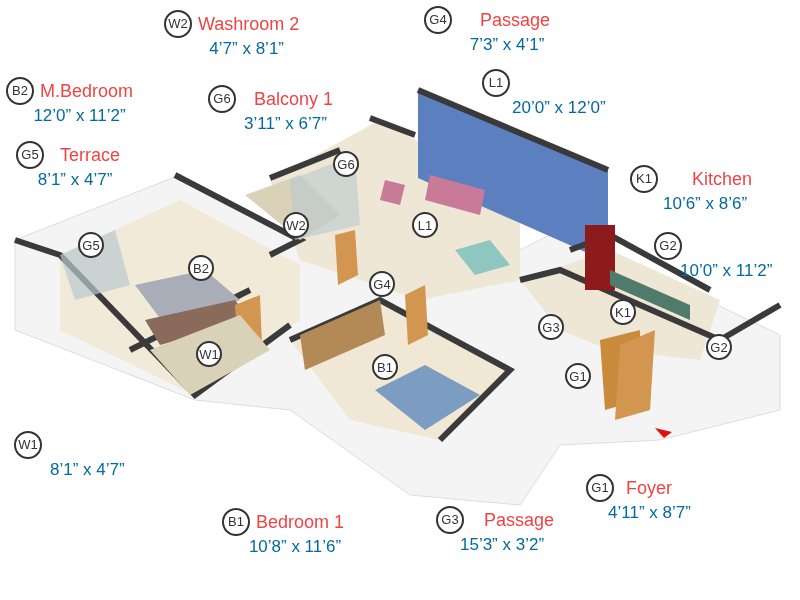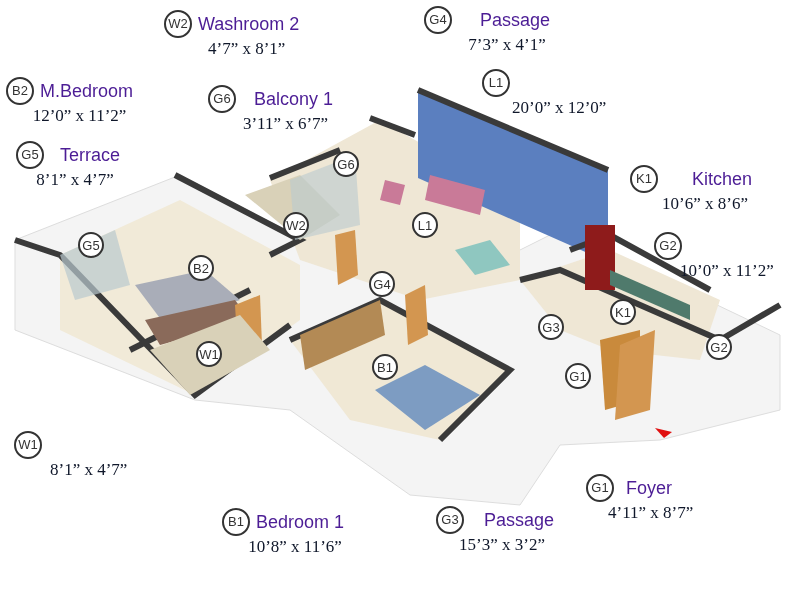--- a/index.html
+++ b/index.html
@@ -1,21 +1,21 @@
 <!DOCTYPE html>
 <html><head>
 <meta charset="utf-8">
 <style>
   html, body { margin:0; padding:0; background:#ffffff; }
   body { width:800px; height:600px; position:relative; overflow:hidden;
          font-family:"Liberation Sans", sans-serif; color:#333333; }
   .legend { position:absolute; text-align:center; line-height:22px; }
   .legend .row { display:flex; align-items:center; gap:6px; white-space:nowrap; }
-  .legend .name { font-size:18px; color:#4c1d95; }
-  .legend .dims { font-size:17px; color:#0f172a; display:block;font-family:Liberation Serif, serif; }
+  .legend .name { font-size:18px; color:#ef4444; }
+  .legend .dims { font-size:17px; color:#0369a1; display:block; }
   .code { display:inline-flex; align-items:center; justify-content:center;
           width:28px; height:28px; border:2px solid #333; border-radius:50%;
           font-size:13px; box-sizing:border-box; background:#fff; color:#333; }
   .room-code { position:absolute; width:26px; height:26px; border:2px solid #333;
                border-radius:50%; background:#fff; display:flex; align-items:center;
                justify-content:center; font-size:13px; box-sizing:border-box; color:#333; }
   svg.plan { position:absolute; left:0; top:0; }
 </style>
 </head>
 <body>

